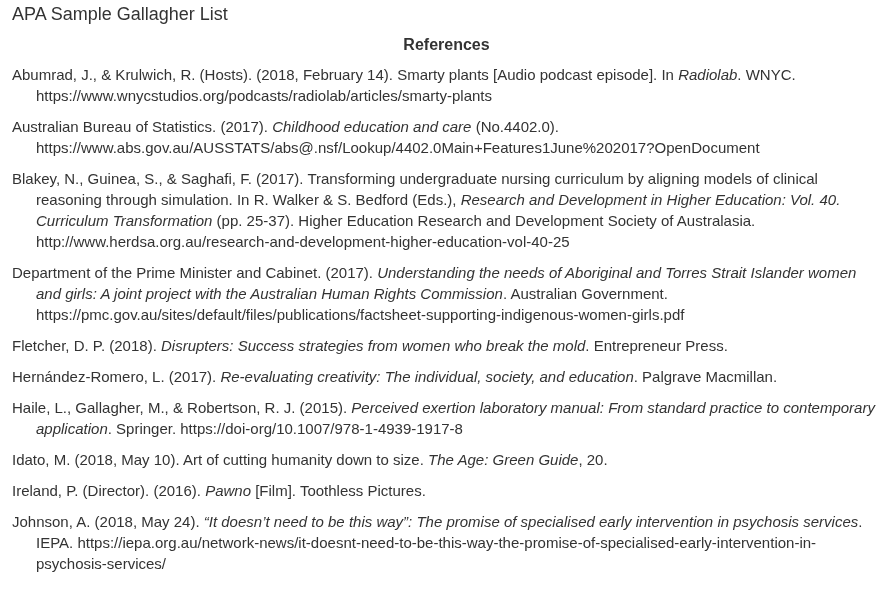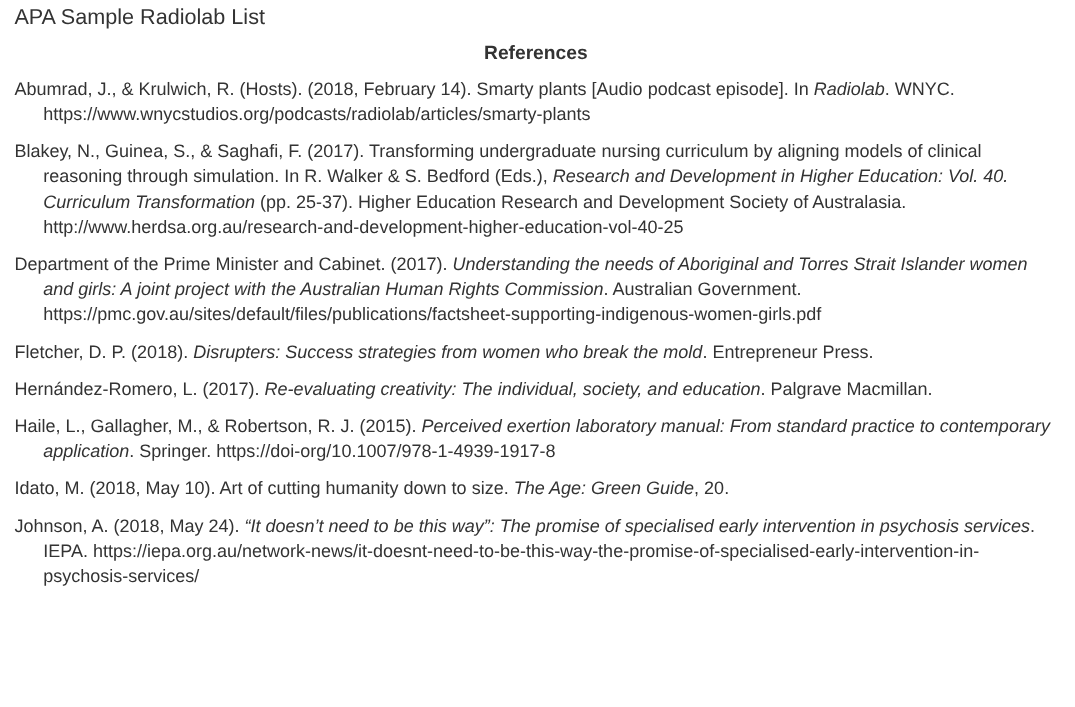--- a/index.html
+++ b/index.html
@@ -25,25 +25,27 @@
   .ref {
     font-size: 15px; line-height: 21px;
     padding-left: 24px; text-indent: -24px;
     margin: 0 0 10px 0;
   }
   .ref i { font-style: italic; }
 </style>
 </head>
 <body>
 
-<h1 class="page-title">APA Sample Radiolab List</h1>
+<h1 class="page-title">APA Sample Gallagher List</h1>
 <h2 class="refs-heading">References</h2>
 
 <ul class="ref-list">
   <li class="ref"><span>Abumrad, J., &amp; Krulwich, R. (Hosts). (2018, February 14). Smarty plants [Audio podcast episode]. In </span><i>Radiolab</i><span>. WNYC. https://www.wnycstudios.org/podcasts/radiolab/articles/smarty-plants</span></li>
+  <li class="ref"><span>Australian Bureau of Statistics. (2017). </span><i>Childhood education and care</i><span> (No.4402.0). https://www.abs.gov.au/AUSSTATS/abs@.nsf/Lookup/4402.0Main+Features1June%202017?OpenDocument</span></li>
   <li class="ref"><span>Blakey, N., Guinea, S., &amp; Saghafi, F. (2017). Transforming undergraduate nursing curriculum by aligning models of clinical reasoning through simulation. In R. Walker &amp; S. Bedford (Eds.), </span><i>Research and Development in Higher Education: Vol. 40. Curriculum Transformation</i><span> (pp. 25-37). Higher Education Research and Development Society of Australasia. http://www.herdsa.org.au/research-and-development-higher-education-vol-40-25</span></li>
   <li class="ref"><span>Department of the Prime Minister and Cabinet. (2017). </span><i>Understanding the needs of Aboriginal and Torres Strait Islander women and girls: A joint project with the Australian Human Rights Commission</i><span>. Australian Government. https://pmc.gov.au/sites/default/files/publications/factsheet-supporting-indigenous-women-girls.pdf</span></li>
   <li class="ref"><span>Fletcher, D. P. (2018). </span><i>Disrupters: Success strategies from women who break the mold</i><span>. Entrepreneur Press.</span></li>
   <li class="ref"><span>Hernández-Romero, L. (2017). </span><i>Re-evaluating creativity: The individual, society, and education</i><span>. Palgrave Macmillan.</span></li>
   <li class="ref"><span>Haile, L., Gallagher, M., &amp; Robertson, R. J. (2015). </span><i>Perceived exertion laboratory manual: From standard practice to contemporary application</i><span>. Springer. https://doi-org/10.1007/978-1-4939-1917-8</span></li>
   <li class="ref"><span>Idato, M. (2018, May 10). Art of cutting humanity down to size. </span><i>The Age: Green Guide</i><span>, 20.</span></li>
+  <li class="ref"><span>Ireland, P. (Director). (2016). </span><i>Pawno</i><span> [Film]. Toothless Pictures.</span></li>
   <li class="ref"><span>Johnson, A. (2018, May 24). </span><i>“It doesn’t need to be this way”: The promise of specialised early intervention in psychosis services</i><span>. IEPA. https://iepa.org.au/network-news/it-doesnt-need-to-be-this-way-the-promise-of-specialised-early-intervention-in-psychosis-services/</span></li>
 </ul>
 
 </body></html>

